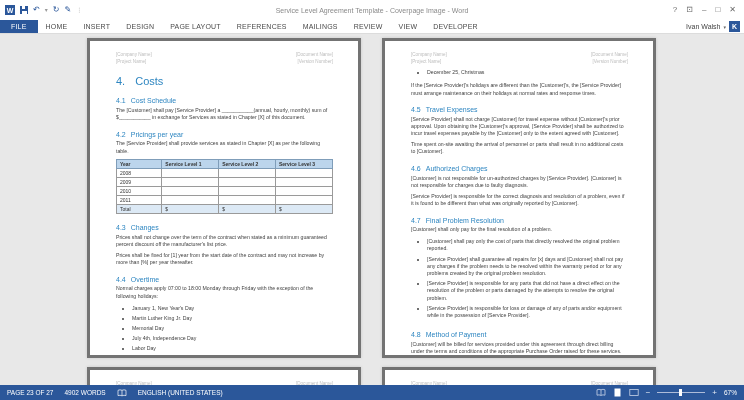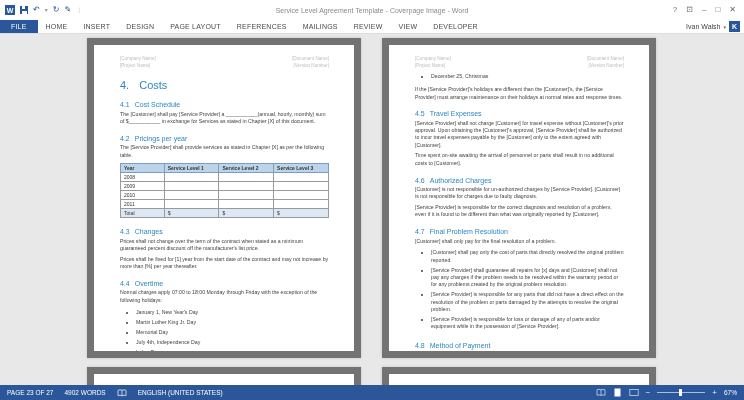--- a/index.html
+++ b/index.html
@@ -26,21 +26,21 @@
   #tabs-container { display:flex; align-items:stretch; }
   .tab { font-size:7px; color:#4a4a4a; padding:0 8px; display:flex; align-items:center; letter-spacing:.2px; }
   .tab.active { background:#2b579a; color:#fff; padding:0 11px; }
   .account { margin-left:auto; display:flex; align-items:center; gap:3px; padding-right:4px; font-size:7px; color:#444; }
   .caret { font-size:5px; color:#666; }
   .avatar { width:11px; height:11px; background:#2b579a; color:#fff; font-size:7px; font-weight:bold;
             display:inline-flex; align-items:center; justify-content:center; }
 
   
   .docarea { position:relative; height:351px; background:#e8e8e8; overflow:hidden; flex:none; }
-  .page { position:absolute; background:#fff; border:7px solid #737373; box-shadow:0 0 3px rgba(0,0,0,.14);
+  .page { position:absolute; background:#fff; border:3px solid #737373; box-shadow:0 0 3px rgba(0,0,0,.14);
           padding:10px 25px 7px 26px; display:flex; flex-direction:column; overflow:hidden; }
   .page-tl { left:87px;  top:4px;   width:274px; height:320px; }
   .page-tr { left:382px; top:4px;   width:274px; height:320px; }
   .page-bl { left:87px;  top:333px; width:274px; height:18px; }
   .page-br { left:382px; top:333px; width:274px; height:18px; }
 
   .pg-header { display:flex; justify-content:space-between; font-size:4.6px; color:#bdbdbd; line-height:1.55; margin-bottom:3px; flex:none; }
   .pg-header .right { text-align:right; }
   .pg-footer { margin-top:auto; border-top:1px solid #e2e2e2; padding-top:2px; display:flex; justify-content:space-between;
                font-size:4.4px; color:#bdbdbd; flex:none; }

